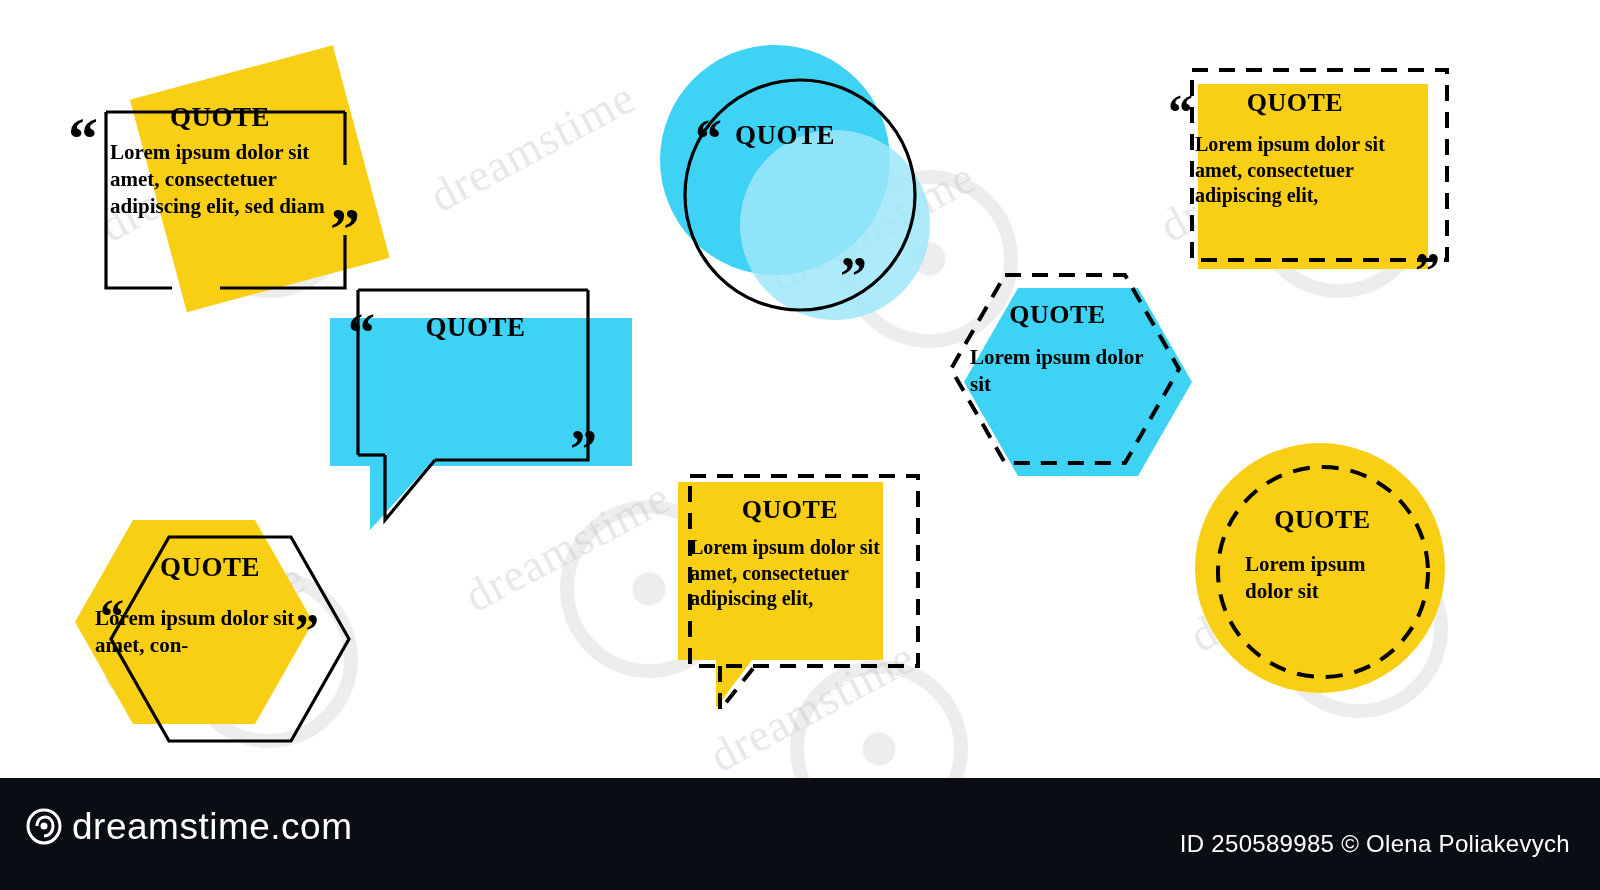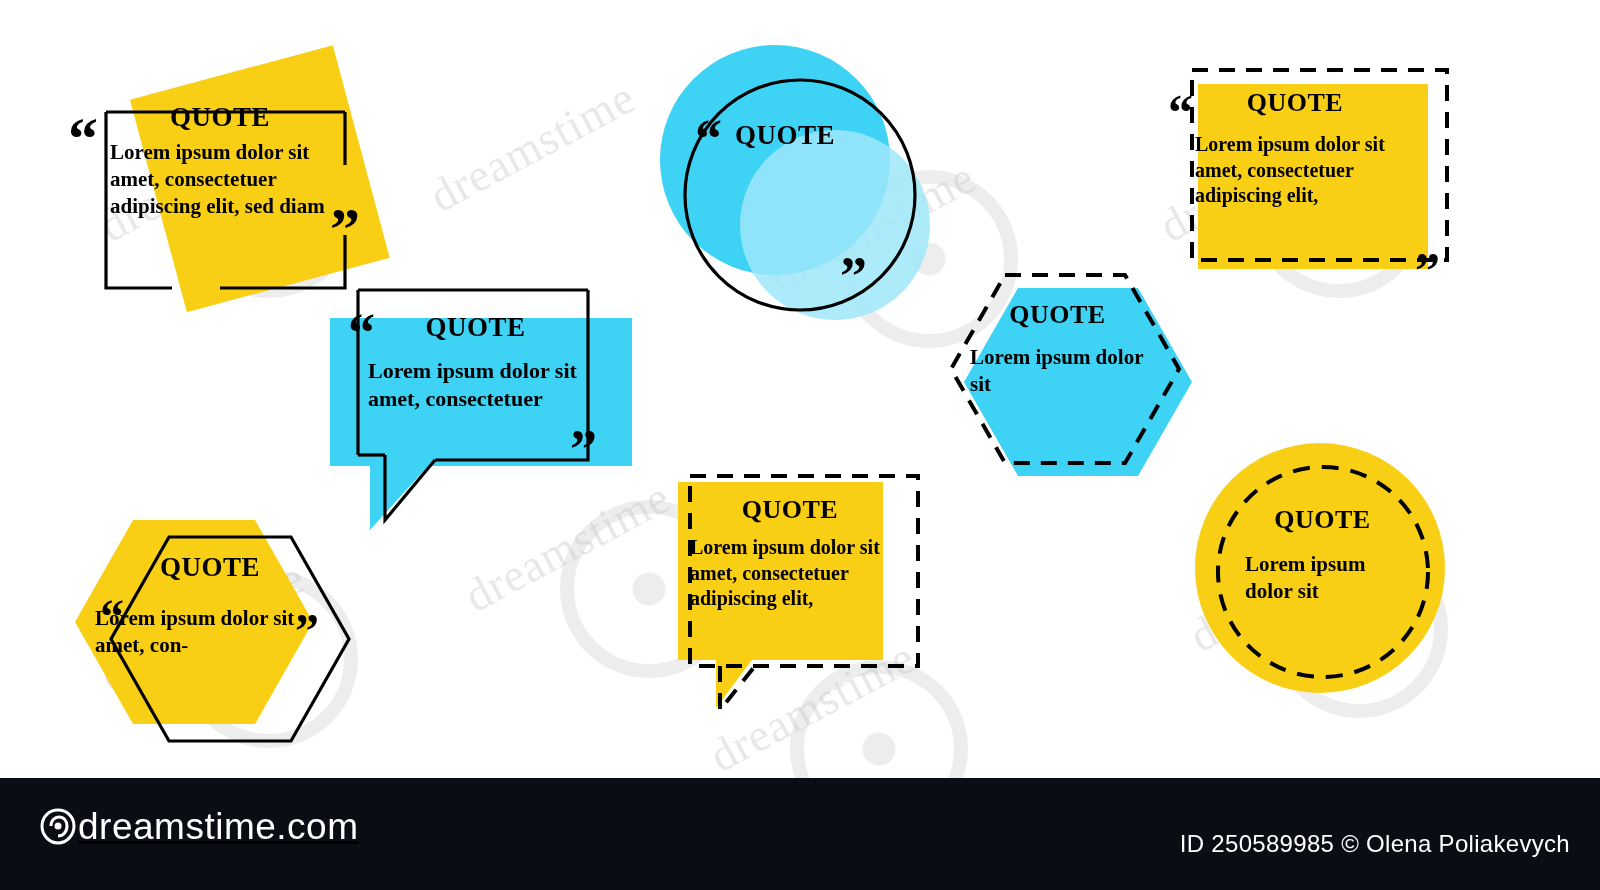--- a/index.html
+++ b/index.html
@@ -81,26 +81,25 @@
   .footer-bar {
     position: absolute;
     left: 0;
     top: 778px;
     width: 1600px;
     height: 112px;
     background: #0a0d14;
   }
   .footer-logo {
     position: absolute;
-    left: 38px;
+    left: 24px;
     top: 806px;
     display: flex;
     align-items: center;
-    gap: 0;
-    text-decoration: underline;
+    gap: 8px;
   }
   .footer-logo-text {
     color: #ffffff;
     font-family: "Liberation Sans", sans-serif;
     font-size: 37px;
     letter-spacing: 0.5px;
   }
   .footer-credit {
     position: absolute;
     right: 30px;
@@ -162,21 +161,20 @@
       <path d="M 258 10 L 258 175" fill="none" stroke="#000" stroke-width="3.2"></path>
       <path d="M 28 175 L 55 175" fill="none" stroke="#000" stroke-width="3.2"></path>
       <path d="M 55 175 L 55 240 L 105 180" fill="none" stroke="#000" stroke-width="3.2"></path>
       <path d="M 105 180 L 258 180 L 258 175" fill="none" stroke="#000" stroke-width="3.2"></path>
     </svg>
     <div class="mark" style="left:18px; top:32px; font-size:54px;">“</div>
     <div class="mark" style="left:240px; top:148px; font-size:54px;">”</div>
   </div>
   <div class="qbox" style="left:368px; top:312px; width:215px;">
     <div class="qtitle" style="font-size:27px;">QUOTE</div>
-    <div class="qbody" style="font-size:22px; margin-top:14px;">Lorem ipsum dolor sit amet, consectetuer</div>
   </div>
 
   <div class="shape" style="left:70px; top:500px; width:290px; height:250px;">
     <svg width="290" height="250" viewBox="0 0 290 250">
       <polygon points="63,20 185,20 243,122 185,224 63,224 5,122" fill="#f8cf15"></polygon>
       <polygon points="99,37 221,37 279,139 221,241 99,241 41,139" fill="none" stroke="#000" stroke-width="3.2"></polygon>
     </svg>
     <div class="mark" style="left:30px; top:98px; font-size:48px;">“</div>
     <div class="mark" style="left:225px; top:112px; font-size:48px;">”</div>
   </div>

